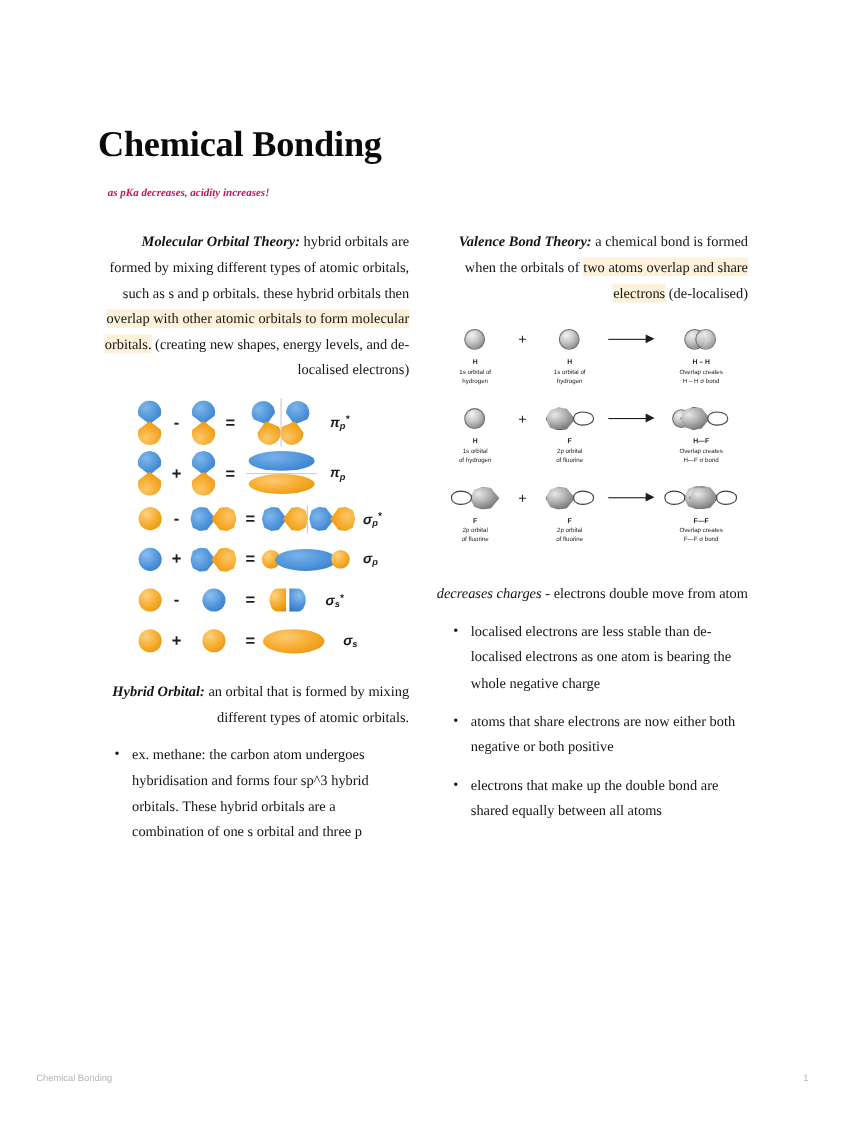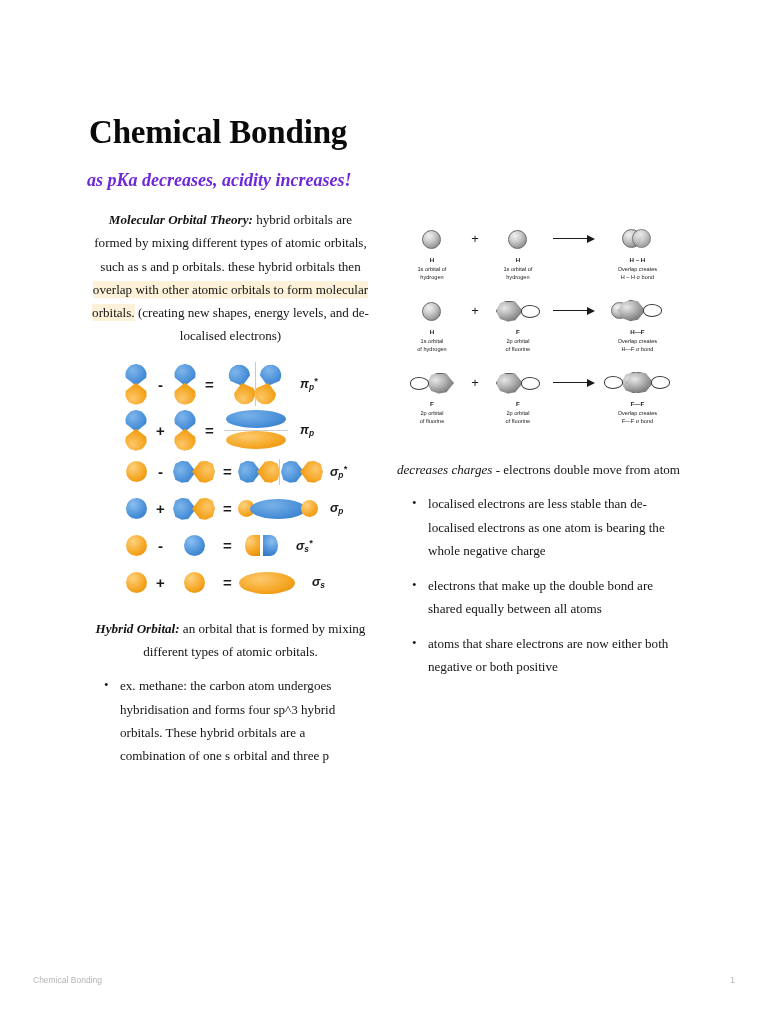--- a/index.html
+++ b/index.html
@@ -28,43 +28,43 @@
     left: 89px;
     top: 92px;
     font-size: 33px;
     font-weight: bold;
     letter-spacing: -0.2px;
     line-height: 1.15;
     color: #0a0a0a;
   }
   .subtitle {
     position: absolute;
-    left: 87px;
+    left: 98px;
     top: 170px;
-    font-size: 18px;
+    font-size: 10px;
     font-style: italic;
     font-weight: bold;
-    color: #6d28d9;
+    color: #be185d;
   }
 
   
   .col {
     position: absolute;
     top: 208px;
     width: 283px;
   }
   .col-left  { left: 89px; }
   .col-right { left: 397px; }
 
   p.para {
     margin: 0 0 11px 0;
     font-size: 13.1px;
     line-height: 1.78;
     color: #141414;
-    text-align: center;
+    text-align: right;
   }
   .lead {
     font-weight: bold;
     font-style: italic;
   }
   .hl {
     background: #fdf2d9;
     padding: 1px 0;
     box-decoration-break: clone;
     -webkit-box-decoration-break: clone;
@@ -501,20 +501,21 @@
     <p class="para"><span class="lead">Hybrid Orbital:</span><span> an orbital that is formed by mixing different types of atomic orbitals.</span></p>
 
     <ul class="bul">
       <li>ex. methane:  the carbon atom undergoes hybridisation and forms four sp^3 hybrid orbitals. These hybrid orbitals are a combination of one s orbital and three p</li>
     </ul>
 
   </div>
 
   <div class="col col-right">
 
+    <p class="para"><span class="lead">Valence Bond Theory:</span><span> a chemical bond is formed when the orbitals of </span><span class="hl">two atoms overlap and share electrons</span><span> (de-localised)</span></p>
 
 
     <div class="vb-figure">
 
       <div class="vb-row">
         <div class="vb-item">
           <div class="vb-art">
               <div class="gsph"></div>
             </div>
           <div class="vb-cap"><span class="b">H</span><span>1s orbital of
@@ -621,22 +622,22 @@
 
 
     <p class="para"><span class="ital">decreases charges</span><span> - electrons double move from atom</span></p>
 
     <ul class="bul">
       <li>localised electrons are less stable than de-localised electrons as one atom is bearing the whole negative charge</li>
     </ul>
 
 
     <ul class="bul">
+      <li>atoms that share electrons are now either both negative or both positive</li>
       <li>electrons that make up the double bond are shared equally between all atoms</li>
-      <li>atoms that share electrons are now either both negative or both positive</li>
     </ul>
 
   </div>
 
   <div class="footer">
     <span class="fl">Chemical Bonding</span>
     <span class="fr">1</span>
   </div>
 
 </div>

